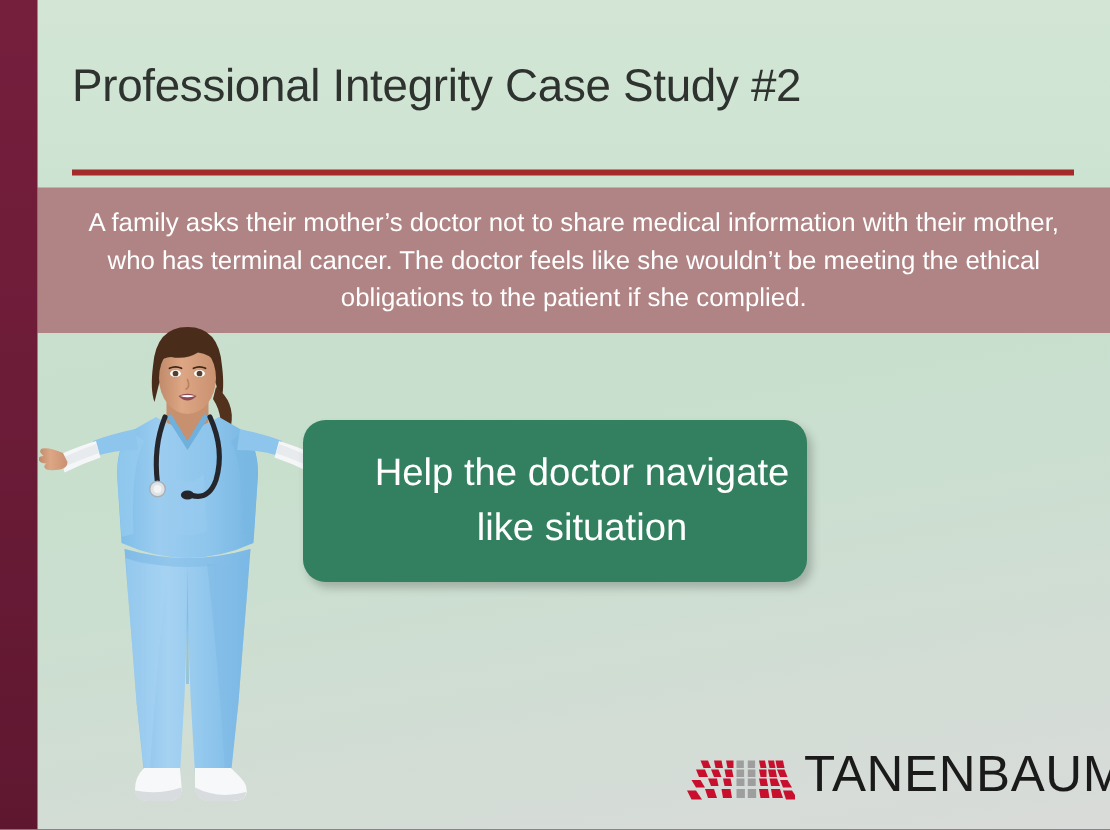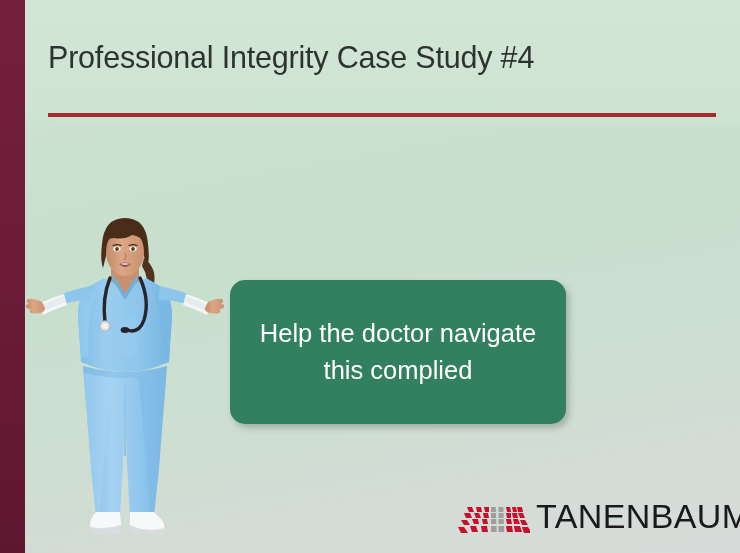--- a/index.html
+++ b/index.html
@@ -74,31 +74,31 @@
     color: #ffffff;
     font-size: 17.2px;
     line-height: 25px;
     padding: 0 6px;
     box-sizing: border-box;
   }
 
   
   .callout {
     position: absolute;
-    left: 230px;
+    left: 202px;
     top: 280px;
     width: 336px;
-    height: 144px;
+    height: 108px;
     background: #32805f;
     border-radius: 15px;
     box-shadow: 3px 4px 6px rgba(60,70,60,0.30);
     z-index: 5;
     display: flex;
     align-items: center;
-    justify-content: center;
+    justify-content: flex-end;
   }
   .callout-text {
     color: #ffffff;
     font-size: 25.5px;
     line-height: 37px;
     text-align: center;
     width: 300px;
   }
 
   
@@ -133,24 +133,27 @@
   }
 </style>
 </head>
 <body>
 
 <div id="slide">
 
   <div class="edge-stripe"></div>
 
   <div class="title-area">
-    <div class="slide-title">Professional Integrity Case Study #4</div>
+    <div class="slide-title">Professional Integrity Case Study #2</div>
     <div class="title-rule"></div>
   </div>
 
+  <div class="desc-band">
+    <div class="desc-text">A family asks their mother’s doctor not to share medical information with their mother, who has terminal cancer. The doctor feels like she wouldn’t be meeting the ethical obligations to the patient if she complied.</div>
+  </div>
 
   <svg class="doctor" viewBox="0 0 198 330" aria-hidden="true">
     <defs>
       <linearGradient id="scrubTop" x1="0" y1="0" x2="1" y2="0">
         <stop offset="0%" stop-color="#7cbce8"></stop>
         <stop offset="30%" stop-color="#9ccdf0"></stop>
         <stop offset="65%" stop-color="#8ec5ec"></stop>
         <stop offset="100%" stop-color="#74b5e2"></stop>
       </linearGradient>
       <linearGradient id="scrubPant" x1="0" y1="0" x2="1" y2="0">
@@ -226,21 +229,21 @@
 
     <path d="M70,296 L94,296 L95,308 Q96,316 88,318 L72,318 Q64,317 64,310 Q64,302 70,296 Z" fill="#f7f8f9"></path>
     <path d="M64,311 Q64,318 72,318 L88,318 Q96,316 95,309 Q80,314 64,311 Z" fill="#d8dcdf"></path>
     <path d="M104,296 L128,296 L134,302 Q140,308 138,314 Q136,318 128,318 L112,318 Q104,316 104,308 Z" fill="#f7f8f9"></path>
     <path d="M104,309 Q104,317 112,318 L128,318 Q138,318 138,312 Q120,317 104,309 Z" fill="#d8dcdf"></path>
   </svg>
 
   <div class="callout">
     <div class="callout-text">
       <span>Help the doctor navigate</span><br>
-      <span>this complied</span>
+      <span>like situation</span>
     </div>
   </div>
 
   <div class="logo">
     <svg class="logo-mark" viewBox="0 0 74 40" aria-hidden="true">
       <g fill="#c8102e">
         <polygon points="2,31 8,31 12,37 5,37"></polygon>
         <polygon points="5,24 11,24 14,29 8,29"></polygon>
         <polygon points="8,17 14,17 16,22 10,22"></polygon>
         <polygon points="11,11 16,11 18,16 13,16"></polygon>

